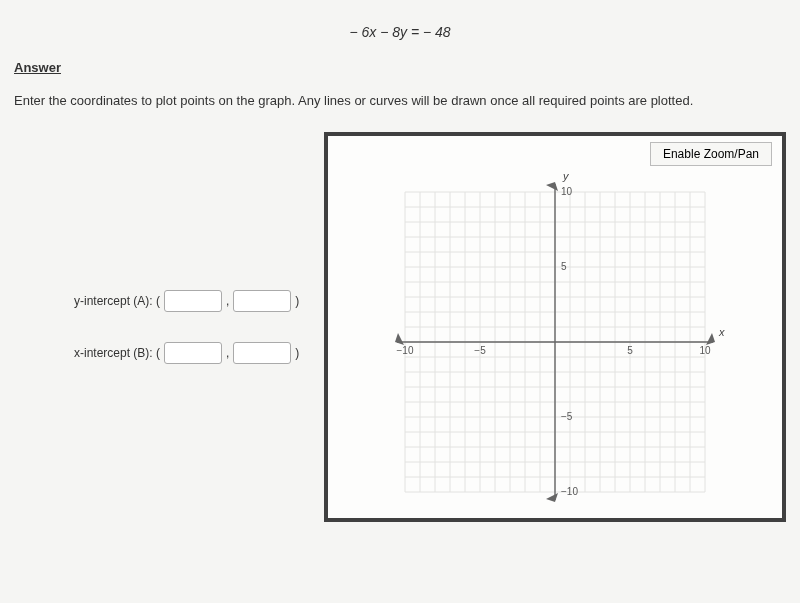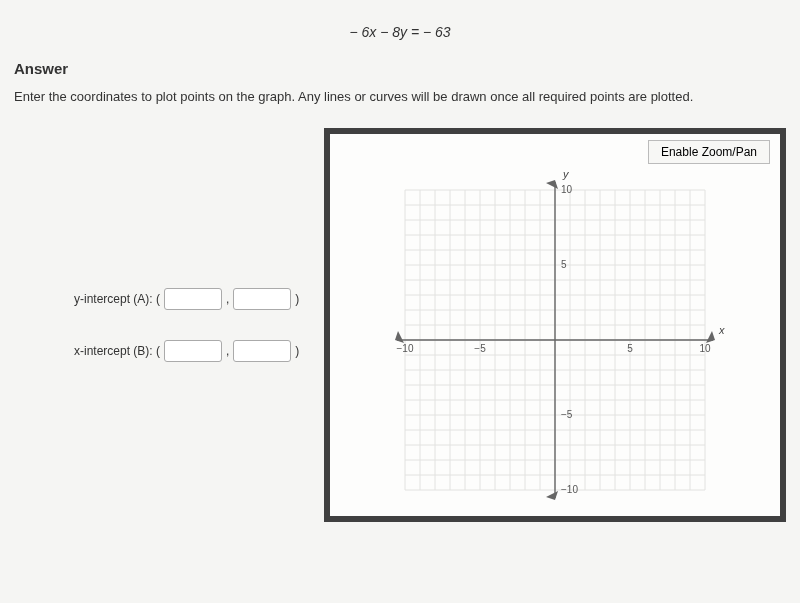--- a/index.html
+++ b/index.html
@@ -1,38 +1,38 @@
 <!DOCTYPE html>
 <html><head>
 <meta charset="utf-8">
 <style>
 * { box-sizing: border-box; margin: 0; padding: 0; }
 body { font-family: Arial, sans-serif; background: #f5f5f3; width: 800px; height: 603px; overflow: hidden; font-size: 13px; color: #333; }
 .page { padding: 10px 14px; }
 .question { margin-bottom: 18px; font-size: 13px; color: #222; }
 .eqn { text-align: center; margin: 14px 0 20px; font-size: 14px; font-style: italic; }
-.answer-h { font-weight: bold; margin: 6px 0 12px; font-size: 15px; }
+.answer-h { font-weight: bold; margin: 6px 0 18px; font-size: 13px; text-decoration: underline; }
 .instr { margin-bottom: 24px; font-size: 13px; }
 .work { display: flex; }
 .inputs { width: 310px; display:flex; flex-direction:column; justify-content:center; gap: 30px; padding-left: 60px; }
 .field { display:flex; align-items:center; font-size:12px; gap:4px; }
 .fbox { width:58px; height:22px; border:1px solid #aaa; border-radius:3px; background:#fff; font-size:12px; padding:0 4px; }
-.graphwrap { flex:1; position:relative; border:6px solid #404040; background:#fdfdfc; }
+.graphwrap { flex:1; position:relative; border:4px solid #404040; background:#fdfdfc; }
 .zoom { position:absolute; top:6px; right:10px; border:1px solid #bbb; background:#f7f7f5; padding:4px 12px; font-size:12px; cursor:pointer; }
 svg { display:block; margin: 36px auto 6px; }
 .gridl { stroke:#e2e2e0; stroke-width:1; }
 .axisl { stroke:#666; stroke-width:1.4; }
 .tick { font-size:10px; fill:#555; }
 .alab { font-size:11px; font-style:italic; fill:#444; }
 </style>
 </head>
 <body>
 
 <div class="page">
-  <div class="eqn">− 6x − 8y = − 63</div>
+  <div class="eqn">− 6x − 8y = − 48</div>
   <div class="answer-h">Answer</div>
   <div class="instr">Enter the coordinates to plot points on the graph. Any lines or curves will be drawn once all required points are plotted.</div>
 
   <div class="work">
     <div class="inputs">
       <div class="field">
         <span>y-intercept (A): (</span>
         <input class="fbox" value="" style="">
         <span>,</span>
         <input class="fbox" value="" style="">

